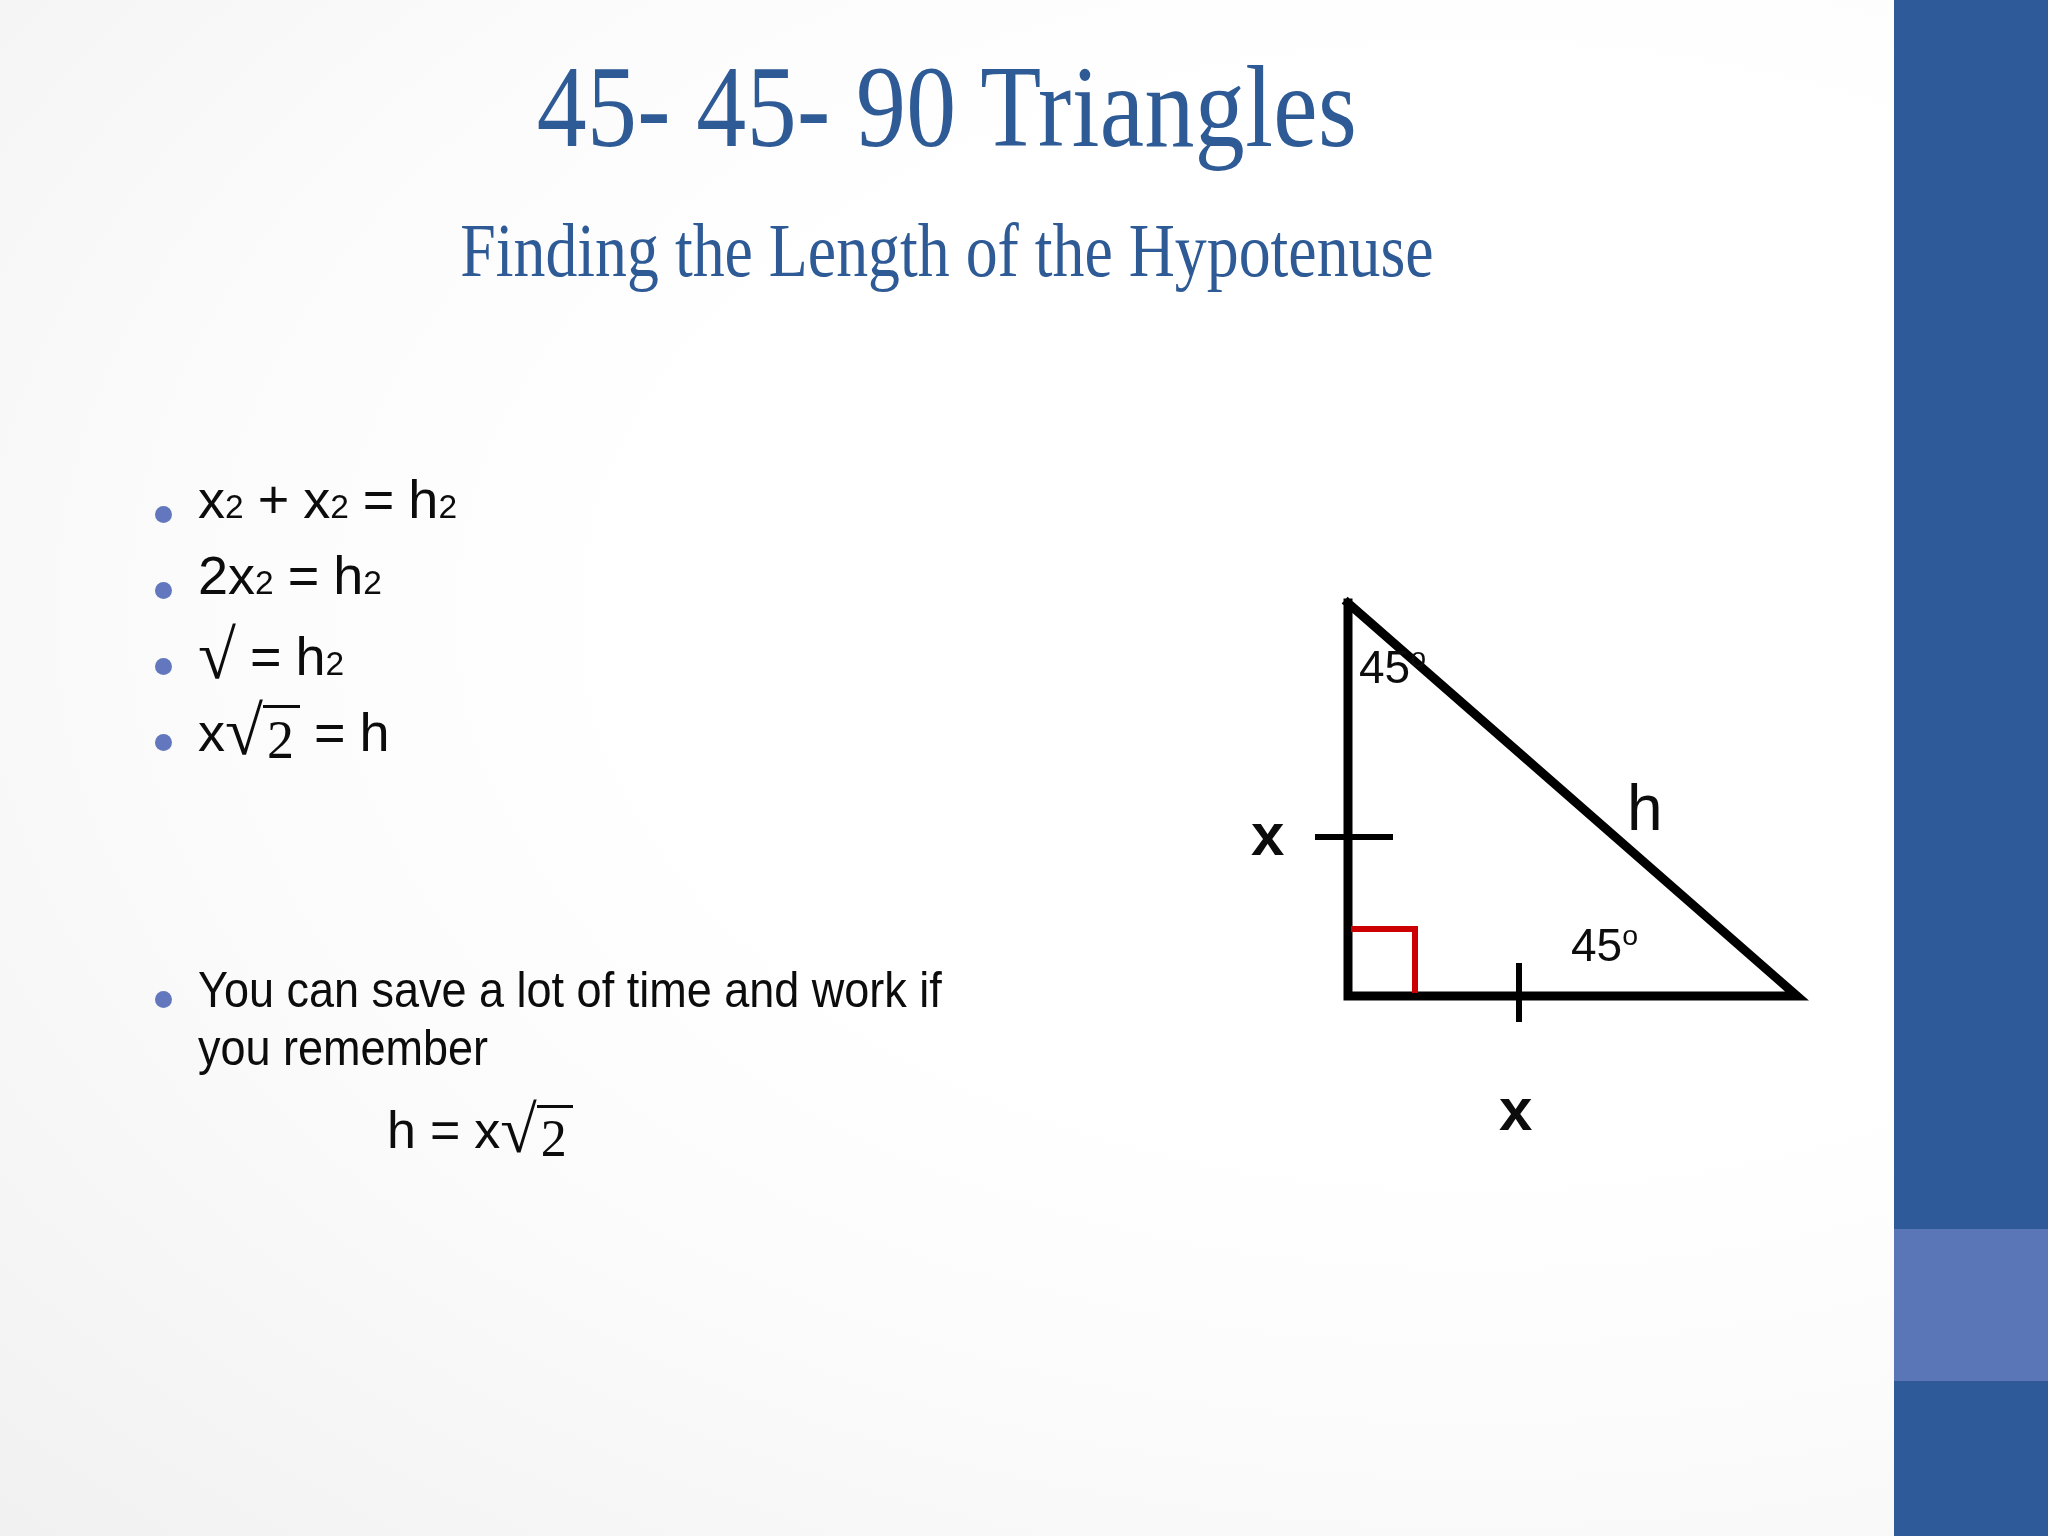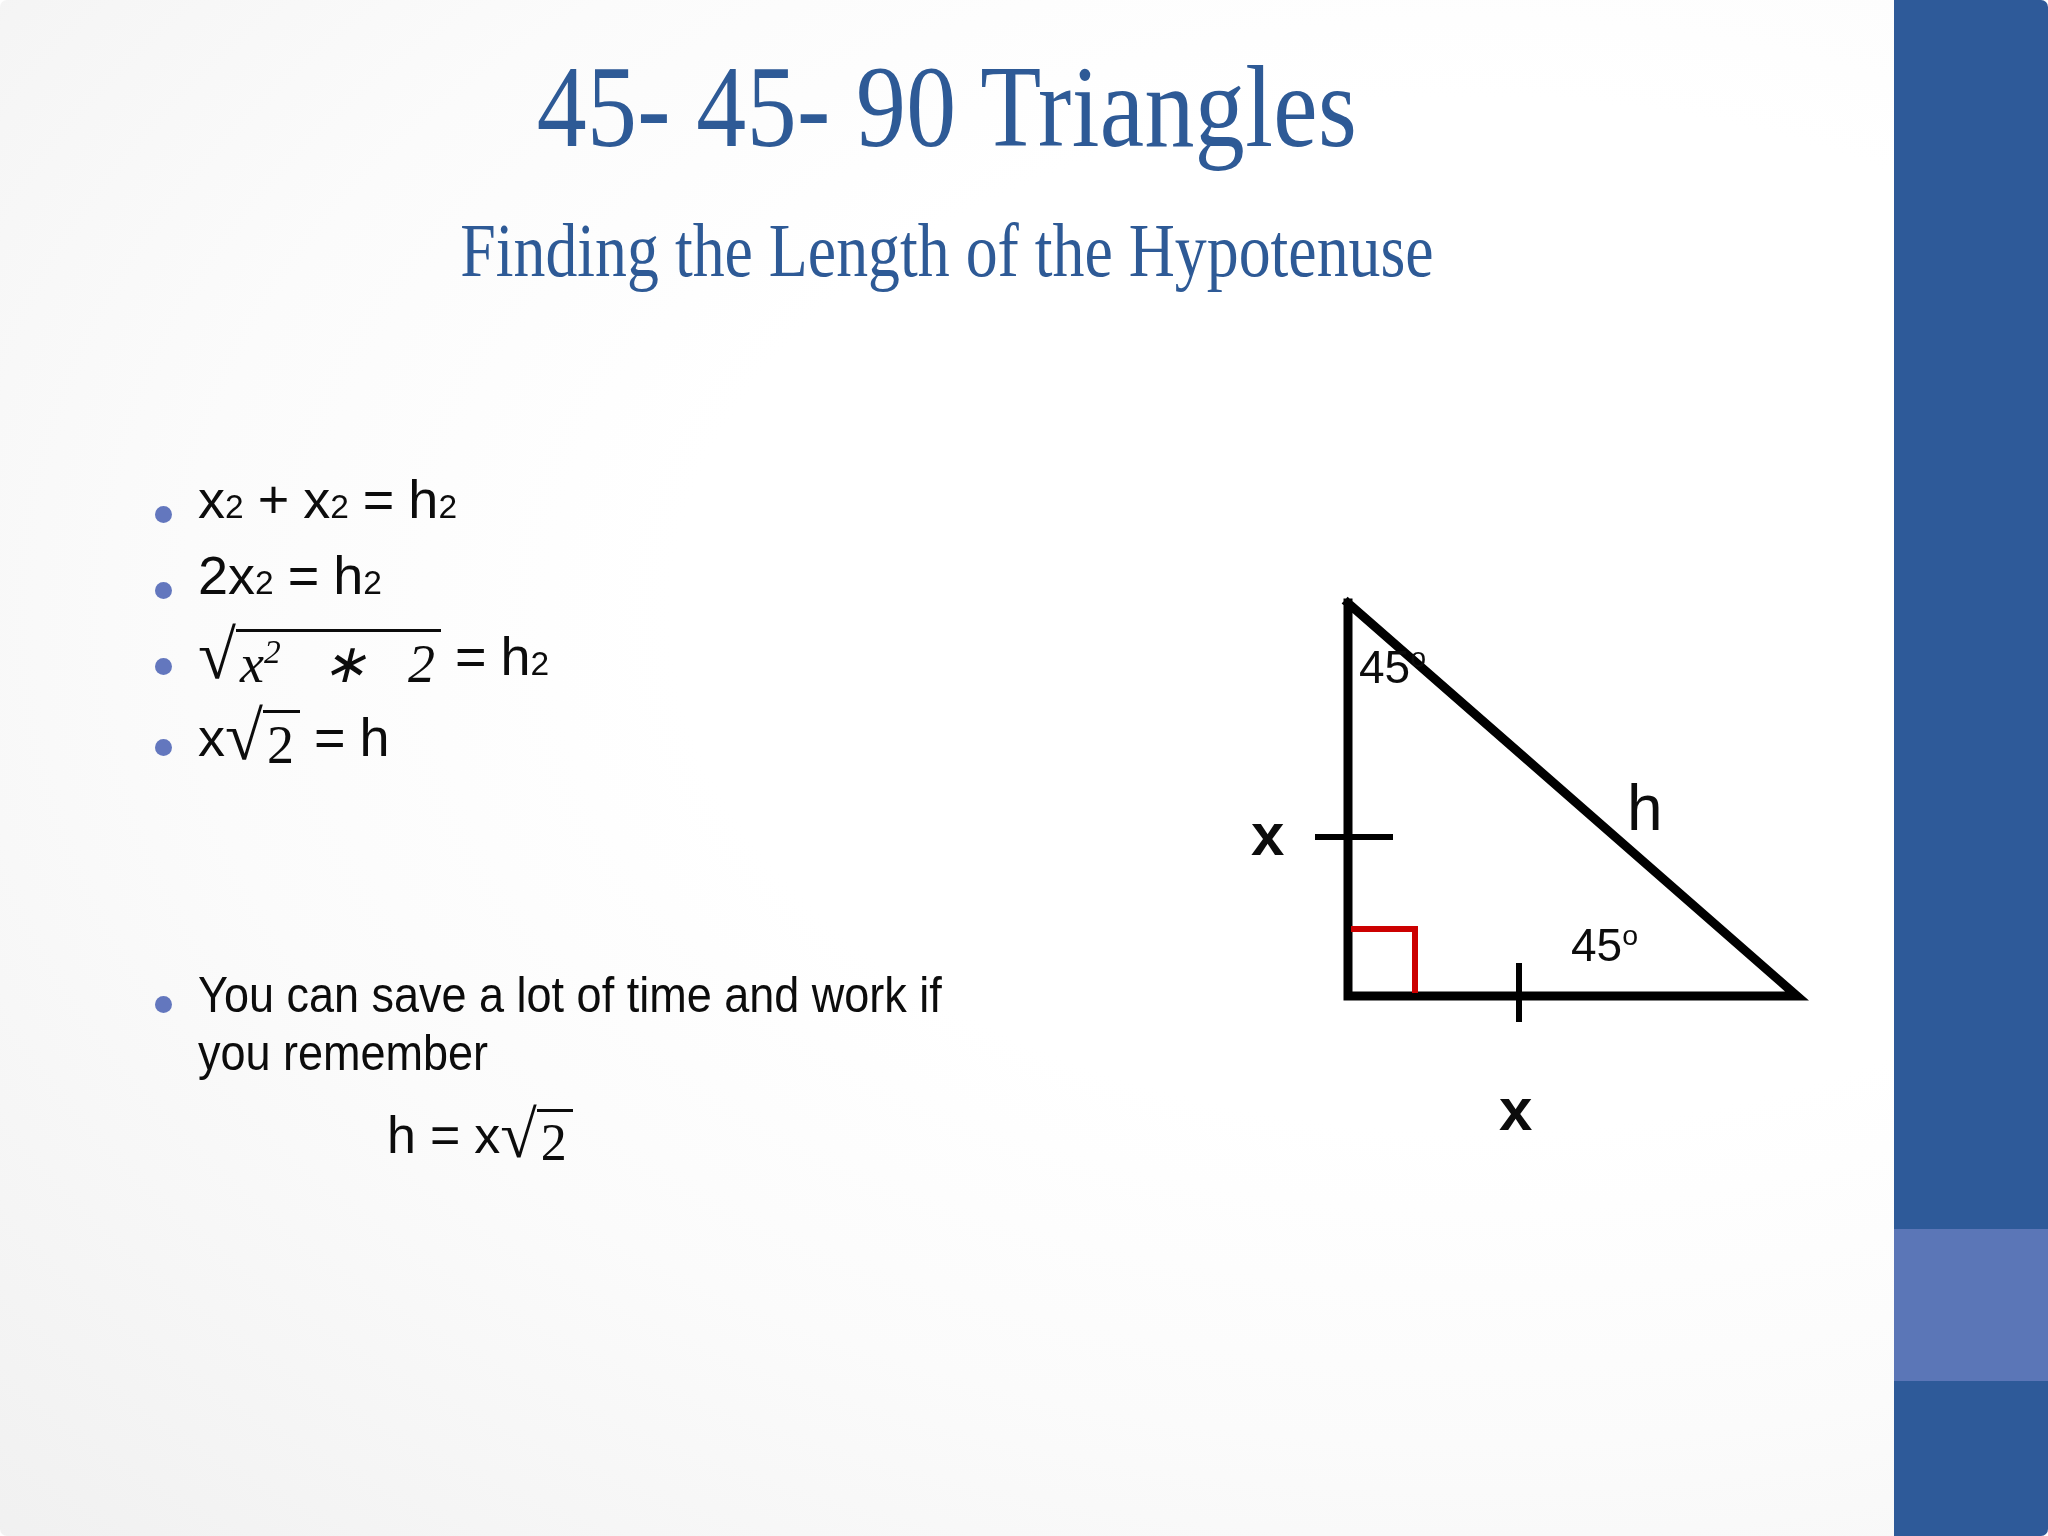--- a/index.html
+++ b/index.html
@@ -13,21 +13,20 @@
     font-family: "Liberation Sans", sans-serif;
   }
   #slide {
     position: relative;
     width: 2048px;
     height: 1536px;
     background:
       radial-gradient(ellipse 140% 120% at 72% 40%,
         #ffffff 0%, #ffffff 28%, #fbfbfb 45%, #f2f2f2 68%, #e7e7e7 100%);
     overflow: hidden;
-    border-radius: 7px;
   }
 
   
   #sidebar {
     position: absolute;
     top: 0;
     left: 1894px;
     width: 154px;
     height: 1536px;
   }
@@ -242,27 +241,20 @@
           <span>h</span>
             <sup>2</sup>
         </div>
       </div>
 
       <div class="bullet-row eq-row">
         <div class="dot" style="background: rgb(99, 119, 190);"></div>
         <div class="eq" style="color: rgb(12, 12, 12);">
           <span class="rad">
             <span class="glyph">√</span>
-            <span class="under">
-              <span>x</span><sup>2</sup>
-              <span class="sp"></span>
-              <span>∗</span>
-              <span class="sp"></span>
-              <span class="upright-num">2</span>
-            </span>
           </span>
           <span class="sp"></span>
           <span>=</span>
           <span class="sp"></span>
           <span>h</span>
             <sup>2</sup>
         </div>
       </div>
 
       <div class="bullet-row eq-row">

